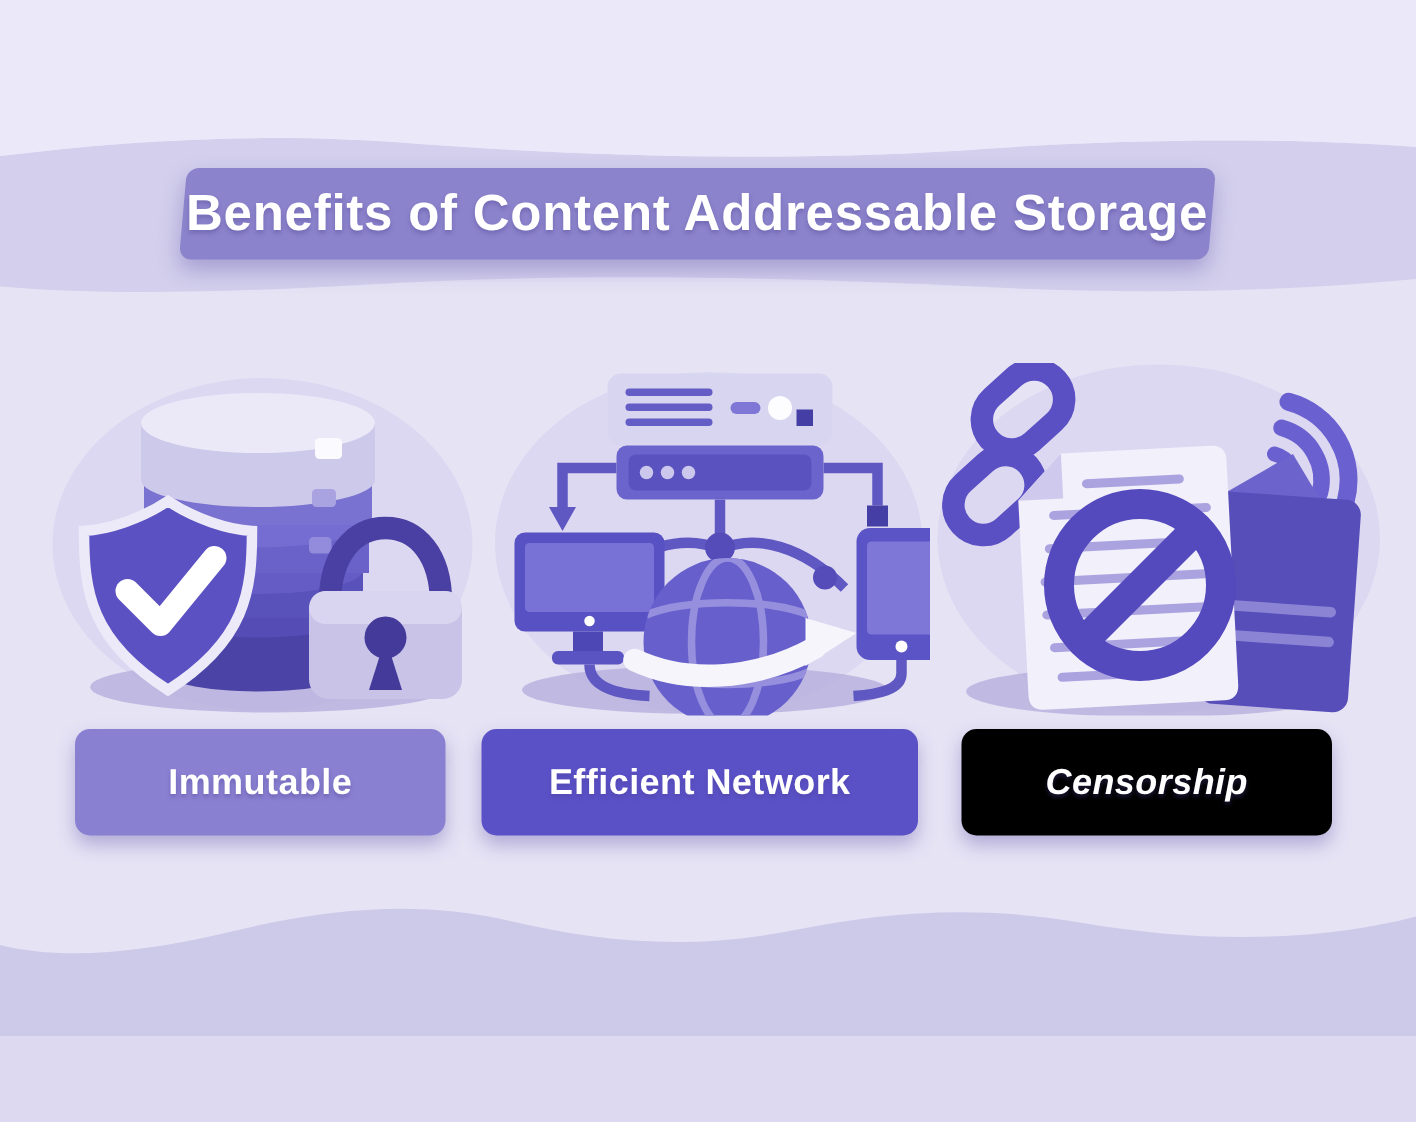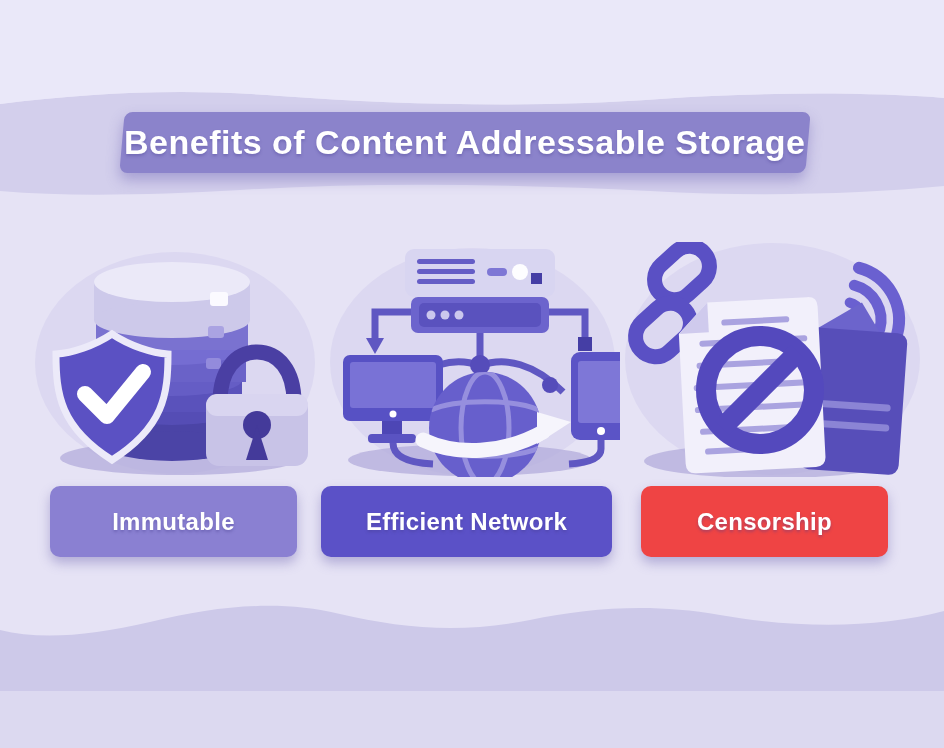--- a/index.html
+++ b/index.html
@@ -202,17 +202,17 @@
       <line x1="178" y1="110" x2="102" y2="186"></line>
     </g>
   </svg>
 
   <div class="label-box b1" style="background: rgb(138, 128, 210);">
     <span>Immutable</span>
   </div>
   <div class="label-box b2" style="background: rgb(91, 81, 199);">
     <span>Efficient Network</span>
   </div>
-  <div class="label-box b3" style="background: #ef4444;">
+  <div class="label-box b3" style="background: #000000; font-style: italic;">
     <span>Censorship</span>
   </div>
 
 </div>
 
 </body></html>

